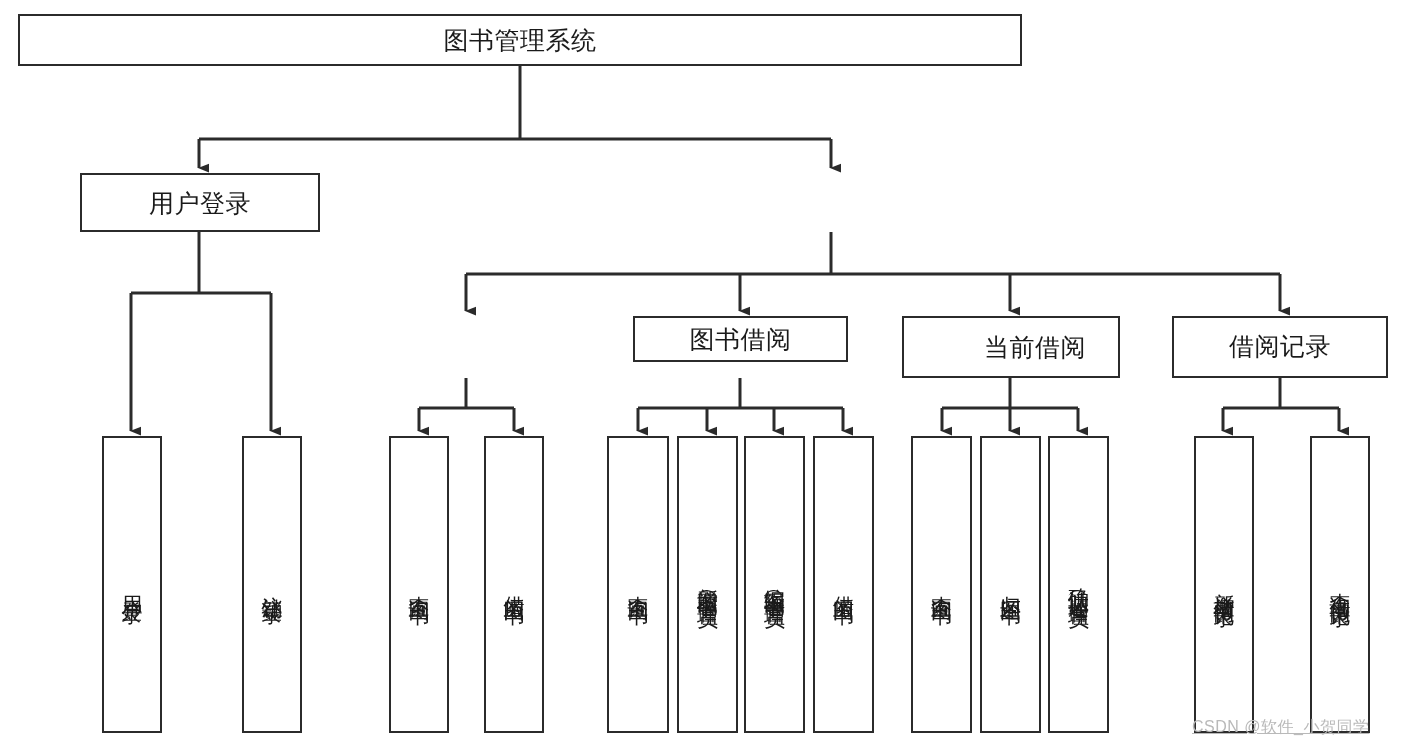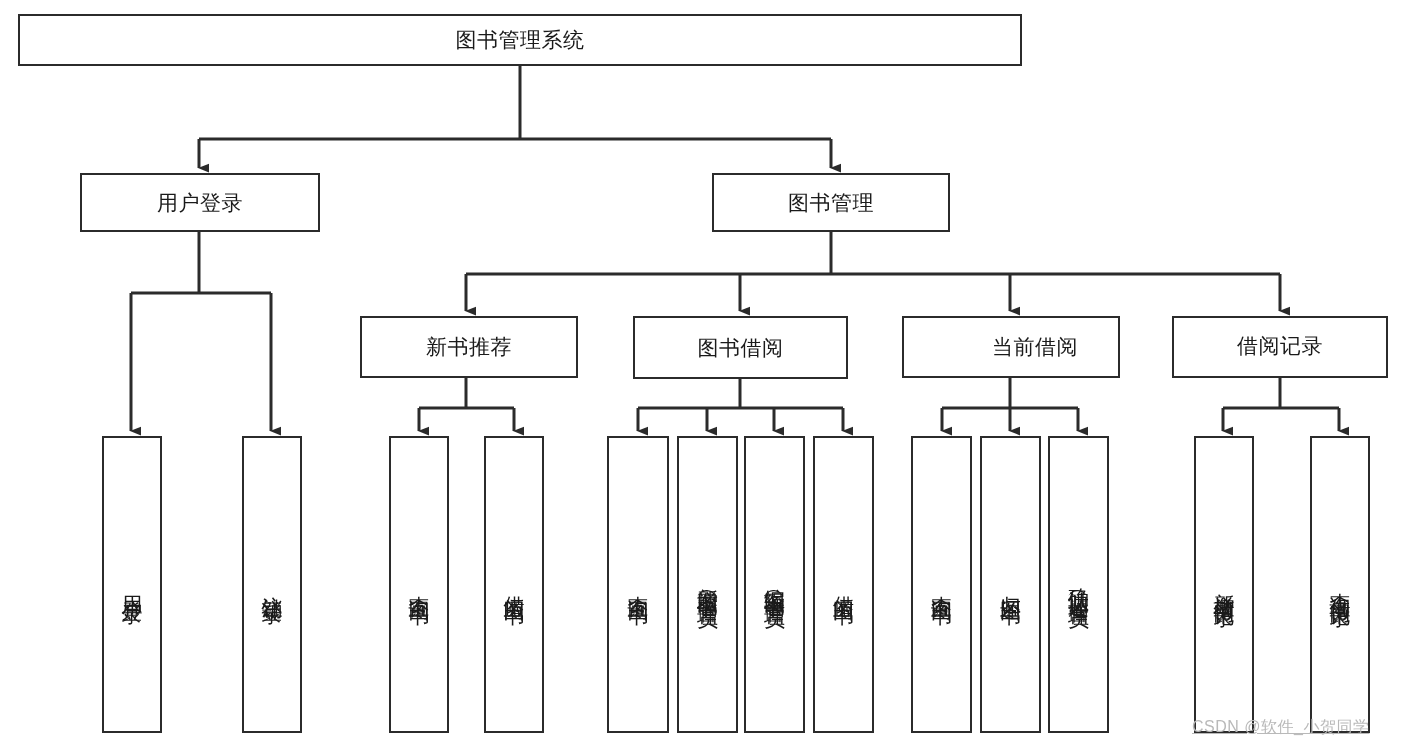--- a/index.html
+++ b/index.html
@@ -28,21 +28,21 @@
     position: absolute;
     box-sizing: border-box;
     border: 2.5px solid #2b2b2b;
     background: #ffffff;
     display: flex;
     align-items: center;
     justify-content: center;
     overflow: hidden;
   }
   .node-label-h {
-    font-size: 21px;
+    font-size: 25px;
     color: #1a1a1a;
     line-height: 1.2;
     white-space: nowrap;
     letter-spacing: 0.5px;
   }
   .node-label-v {
     font-size: 21px;
     color: #1a1a1a;
     writing-mode: vertical-rl;
     text-orientation: upright;
@@ -117,28 +117,22 @@
     </g>
   </svg>
 
   <div class="node-box" style="left:18px; top:14px; width:1004px; height:52px;">
     <span class="node-label-h">图书管理系统</span>
   </div>
 
   <div class="node-box" style="left:80px; top:173px; width:240px; height:59px;">
     <span class="node-label-h">用户登录</span>
   </div>
-  <div class="node-box" style="left:712px; top:173px; width:238px; height:59px;">
-    <span class="node-label-h">图书管理</span>
-  </div>
 
-  <div class="node-box" style="left:360px; top:316px; width:218px; height:62px;">
-    <span class="node-label-h">新书推荐</span>
-  </div>
-  <div class="node-box" style="left:633px; top:316px; width:215px; height:63px;text-align:right;">
+  <div class="node-box" style="left:633px; top:316px; width:215px; height:46px;text-align:right;">
     <span class="node-label-h">图书借阅</span>
   </div>
   <div class="node-box" style="left:902px; top:316px; width:218px; height:62px;padding-left:48px;">
     <span class="node-label-h">当前借阅</span>
   </div>
   <div class="node-box" style="left:1172px; top:316px; width:216px; height:62px;font-family:Liberation Serif, serif;">
     <span class="node-label-h">借阅记录</span>
   </div>
 
   <div class="node-box" style="left:102px; top:436px; width:60px; height:297px;">

